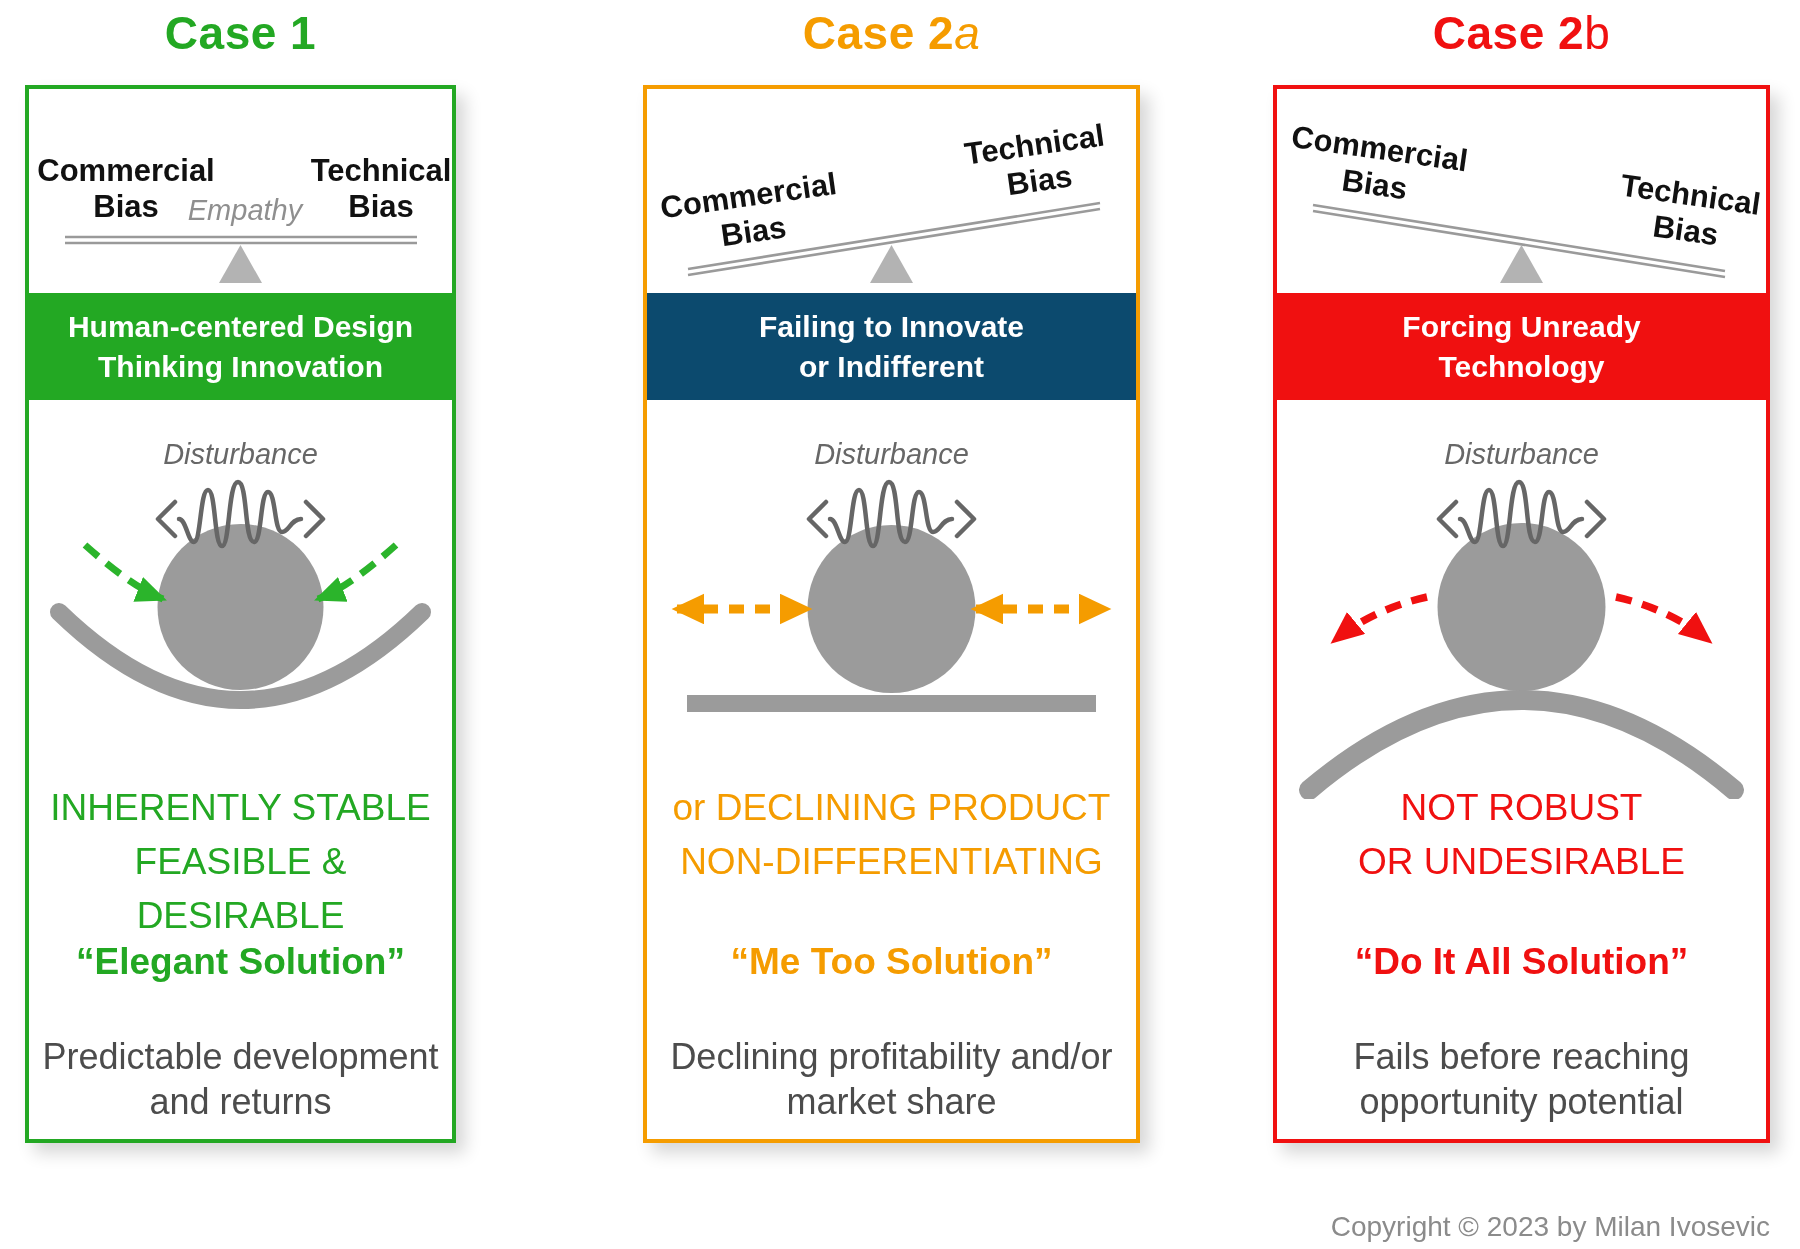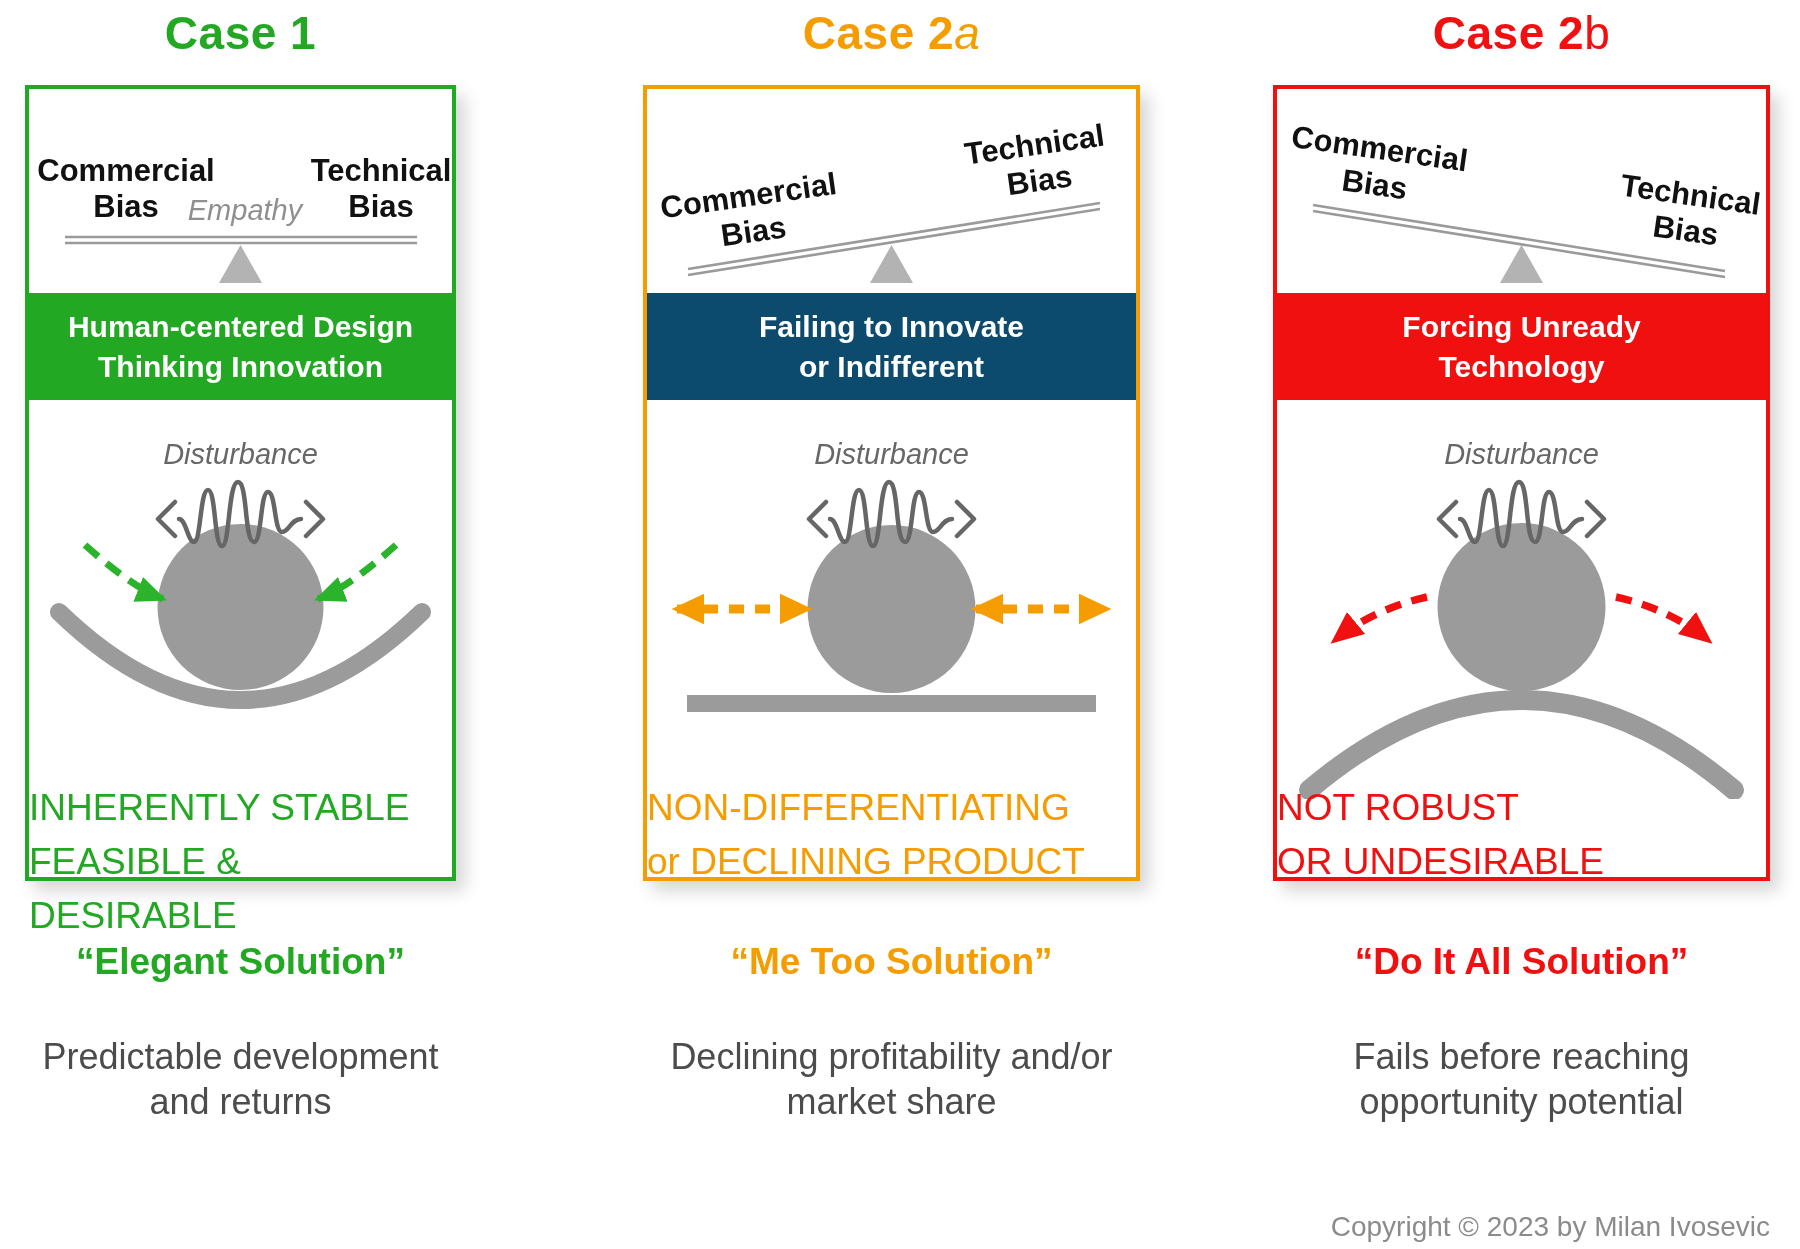--- a/index.html
+++ b/index.html
@@ -11,21 +11,21 @@
     position:absolute;top:2px;height:62px;line-height:62px;
     text-align:center;font-size:46px;font-weight:700;letter-spacing:.5px;
   }
   .case-title .suffix{font-weight:400;}
   #title-2a .suffix{font-style:italic;} .t-red:{color:#f01010;}
   #title-2b{color:#f01010;}
   #title-1{left:25px;width:431px;color:#23a823;}
   #title-2a{left:643px;width:497px;color:#f59c00;}
   #title-2b{left:1273px;width:497px;}
   .panel{
-    position:absolute;top:85px;height:796px;background:#fff;box-sizing:border-box;
+    position:absolute;top:85px;height:1058px;background:#fff;box-sizing:border-box;
     border:4px solid #0f766e;box-shadow:9px 10px 16px rgba(0,0,0,.16);
   }
   #panel-1{left:25px;width:431px;border-color:#23a823;}
   #panel-2a{left:643px;width:497px;border-color:#f59c00;}
   #panel-2b{left:1273px;width:497px;border-color:#f01010;}
   .seesaw-svg{position:absolute;top:0;left:0;}
   .bias-label{
     position:absolute;font-weight:700;font-size:31px;line-height:36px;color:#111;
     text-align:center;white-space:nowrap;transform:translate(-50%,-50%);
   }
@@ -40,21 +40,21 @@
     display:flex;flex-direction:column;justify-content:center;align-items:center;
     color:#fff;font-weight:700;font-size:30px;line-height:40px;text-align:center;
   }
   .bg-green{background:#23a823;} .bg-orange{background:#0c4a6e;} .bg-red{background:#f01010;}
   .disturbance{
     position:absolute;top:349px;left:0;right:0;text-align:center;
     font-style:italic;font-size:29px;color:#676767;
   }
   .ball-svg{position:absolute;top:380px;left:0;}
   .headline{
-    position:absolute;top:692px;left:0;right:0;
+    position:absolute;top:692px;left:0;right:0;text-align:center;
     font-size:37px;line-height:54px;font-weight:400;
   }
   .c-green{color:#23a823;} .c-orange{color:#f59c00;} .c-red{color:#f01010;}
   .quote{
     position:absolute;top:852px;left:0;right:0;text-align:center;
     font-size:37px;font-weight:700;
   }
   .subtext{
     position:absolute;top:945px;left:0;right:0;text-align:center;
     font-size:36px;line-height:45px;color:#4c4c4c;
@@ -157,22 +157,22 @@
       <g stroke="#666666" stroke-width="4.5" fill="none" stroke-linecap="round" stroke-linejoin="round">
         <path d="M179 33 L162 50 L179 67"></path>
         <path d="M183 50 C190 50 192 73 198 73 C205 73 204 21 212 21 C220 21 218 77 226 77 C234 77 232 13 242 13 C252 13 248 73 258 73 C266 73 264 23 272 23 C280 23 278 63 286 63 C293 63 295 50 305 50"></path>
         <path d="M310 33 L327 50 L310 67"></path>
       </g>
       <path d="M30 140 H160" stroke="#f59c00" stroke-width="9" fill="none" stroke-dasharray="15 11" marker-start="url(#ah-o)" marker-end="url(#ah-o)"></path>
       <path d="M329 140 H459" stroke="#f59c00" stroke-width="9" fill="none" stroke-dasharray="15 11" marker-start="url(#ah-o)" marker-end="url(#ah-o)"></path>
     </svg>
 
     <div class="headline c-orange">
+      <div>or DECLINING PRODUCT</div>
       <div>NON-DIFFERENTIATING</div>
-      <div>or DECLINING PRODUCT</div>
     </div>
     <div class="quote c-orange">“Me Too Solution”</div>
     <div class="subtext">
       <div>Declining profitability and/or</div>
       <div>market share</div>
     </div>
   </section>
 
   <section class="panel" id="panel-2b">
     <svg class="seesaw-svg" width="489" height="205" viewBox="0 0 489 205">

